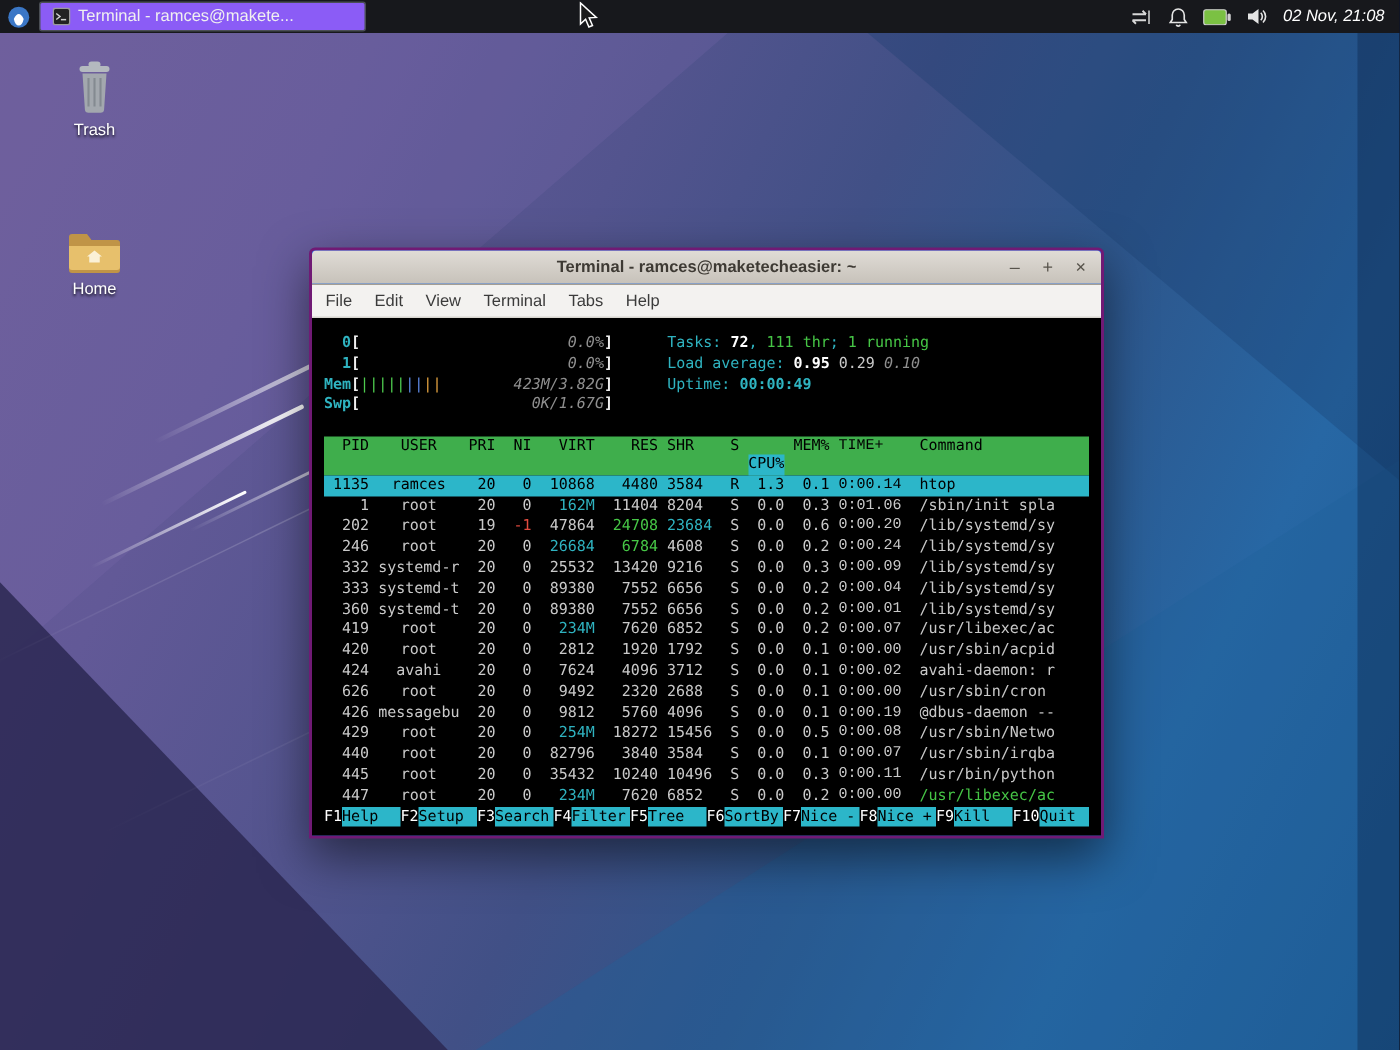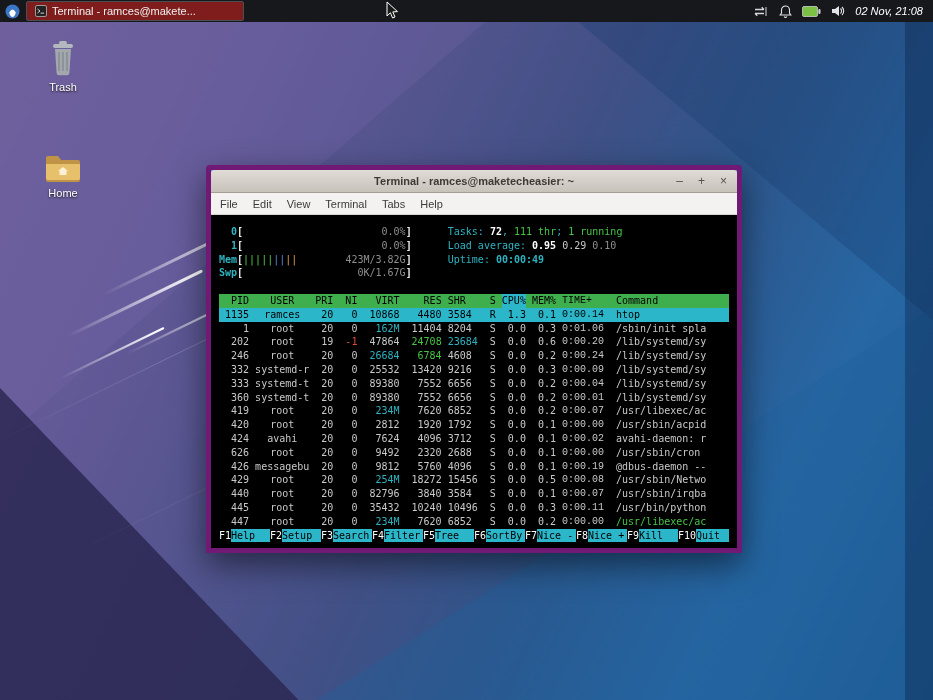--- a/index.html
+++ b/index.html
@@ -10,21 +10,21 @@
   }
   
   .panel{
     position:absolute;top:0;left:0;width:933px;height:22px;
     background:var(--panel-bg);display:flex;align-items:center;z-index:50;
     color:#e8e8e8;font-size:11px;
   }
   .start-btn{width:24px;height:22px;display:flex;align-items:center;justify-content:center;}
   .task-item{
     margin-left:2px;height:18px;display:flex;align-items:center;gap:5px;
-    padding:0 8px;background:#7f1d1d;border:1px solid #4a4e55;border-radius:2px;
+    padding:0 8px;background:#8b5cf6;border:1px solid #4a4e55;border-radius:2px;
     width:200px;overflow:hidden;white-space:nowrap;
   }
   .task-item span{font-size:11px;color:#f0f0f0;}
   .tray{margin-left:auto;display:flex;align-items:center;gap:10px;padding-right:10px;}
   .tray .clock{color:#fff;font-size:11px;font-style:italic;}
   .tray svg{display:block;}
   
   .desktop{
     position:absolute;top:22px;left:0;width:933px;height:678px;
     background:linear-gradient(116deg,#6b5c98 0%,#625997 20%,#53548e 36%,#415086 50%,#2e558a 64%,#2767a4 80%,#1e5b94 100%);
@@ -42,21 +42,21 @@
   .thinline{position:absolute;height:1px;
     background:linear-gradient(90deg,rgba(255,255,255,0),rgba(255,255,255,.4),rgba(255,255,255,0));
     transform:rotate(-26deg);}
   
   .desk-icon{position:absolute;width:78px;text-align:center;cursor:default;z-index:5;}
   .desk-icon .ic{display:flex;justify-content:center;}
   .desk-icon .lbl{margin-top:3px;color:#fff;font-size:11px;text-shadow:0 1px 2px rgba(0,0,0,.9);}
   
   .window{
     position:absolute;left:206px;top:165px;width:526px;z-index:20;
-    background:#3b82f6;border:5px solid #701a75;border-radius:4px 4px 0 0;
+    background:#3b82f6;border:2px solid #701a75;border-radius:4px 4px 0 0;
     box-shadow:0 12px 32px rgba(0,0,0,.5);
   }
   .titlebar{
     height:22px;display:flex;align-items:center;position:relative;
     background:linear-gradient(#e0dcd6,#c7c2ba);border-bottom:1px solid #a49e94;
     border-radius:3px 3px 0 0;
   }
   .title{flex:1;text-align:center;font-size:11px;font-weight:bold;color:#3e3a34;}
   .win-controls{position:absolute;right:7px;top:0;height:100%;display:flex;gap:9px;align-items:center;}
   .win-btn{width:13px;height:13px;display:flex;align-items:center;justify-content:center;
@@ -70,21 +70,21 @@
   .term{
     background:#000;padding:10px 8px 6px 8px;
     font-family:"DejaVu Sans Mono","Liberation Mono",monospace;
     font-size:10px;line-height:13.8px;color:#c9c9c9;
   }
   .fg-cyan{color:var(--cyan);}
   .fg-green{color:var(--green);}
   .fg-red{color:var(--red);}
   .fg-white{color:#fff;font-weight:bold;}
   .fg-default{color:#c9c9c9;}
-  .fg-dim{color:#8f8f8f;}
+  .fg-dim{color:#8f8f8f;font-style:italic;}
   .fg-cyanbold{color:var(--cyan);font-weight:bold;}
   .htop-head{display:flex;}
   .meters{width:33ch;}
   .meter-line{display:flex;white-space:pre;}
   .mlabel{display:inline-block;width:3ch;text-align:right;color:var(--cyan);font-weight:bold;}
   .bracket{color:#efefef;font-weight:bold;}
   .mbar{display:inline-block;width:27ch;position:relative;}
   .marks{position:absolute;left:0;top:0;}
   .mval{position:absolute;right:0;top:0;color:#8f8f8f;}
   .info{margin-left:5ch;}
@@ -99,21 +99,21 @@
   .c4{width:6ch;text-align:right;}
   .c5{width:6ch;text-align:right;}
   .c6{width:6ch;}
   .c7{width:1ch;text-align:center;}
   .c8{width:4ch;text-align:right;}
   .c9{width:4ch;text-align:right;}
   .c10{width:8ch;text-align:left;font-family:Liberation Mono, monospace;}
   .c11{flex:1;text-align:left;margin-right:0;}
   .cols{display:flex;background:var(--header-green);color:#000;}
   .cols .cell{color:#000;}
-  .cols .cell.sort{background:var(--selection);}
+  .cols .cell.sort{background:var(--selection);margin-top:12px;}
   .prow{display:flex;}
   .prow.selected{background:var(--selection);}
   .prow.selected .cell{color:#000 !important;font-weight:normal;}
   
   .fkeys{display:flex;margin-top:0;}
   .fk{display:flex;flex:1 1 0;min-width:0;}
   .fk-key{color:#fff;}
   .fk-label{flex:1;background:var(--selection);color:#000;overflow:hidden;white-space:pre;}
   
   .cursor{position:absolute;left:386px;top:1px;z-index:100;pointer-events:none;}

